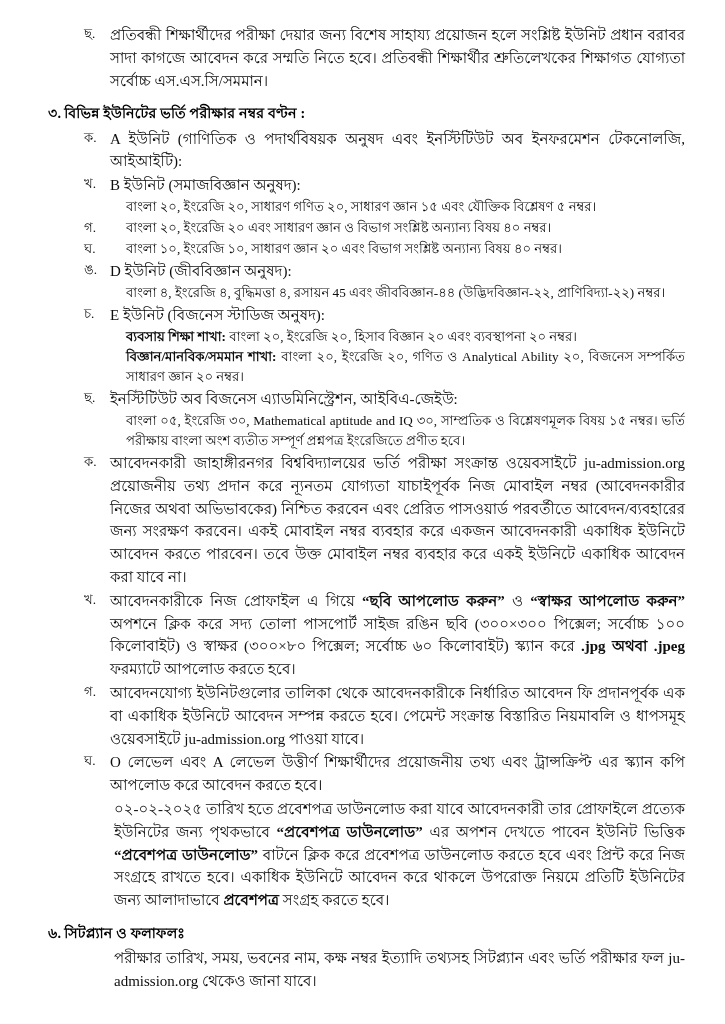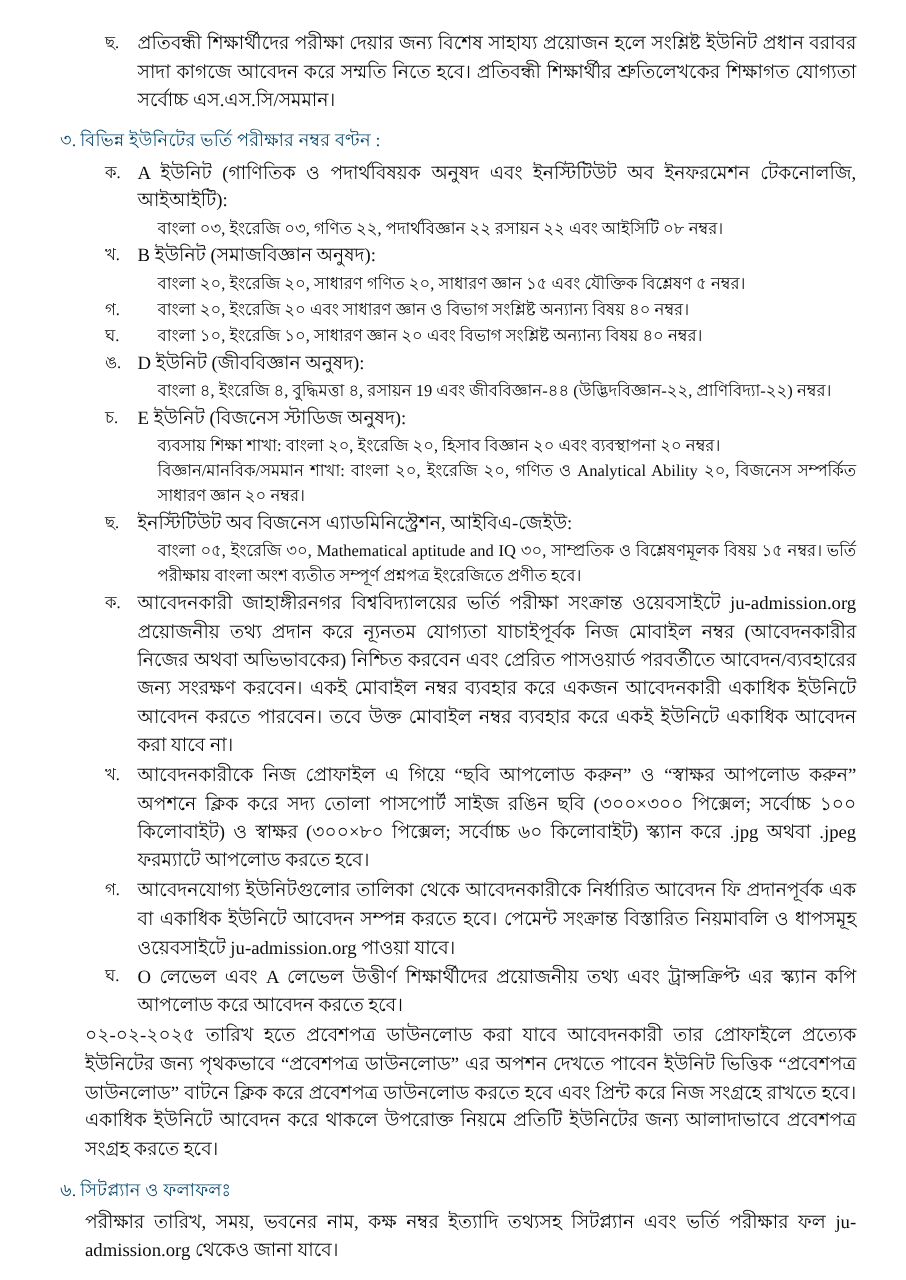--- a/index.html
+++ b/index.html
@@ -29,22 +29,22 @@
   .para {
     font-size: 15px;
     line-height: 1.52;
     text-align: justify;
     text-justify: inter-word;
     margin: 0;
   }
 
   
   .section-heading {
-    color: #0c4a6e;
-    font-weight: normal;
+    color: #000000;
+    font-weight: bold;
     font-size: 14.2px;
     line-height: 1.5;
     margin: 11px 0 3px 10px;
     letter-spacing: .2px;
   }
   .section-heading .num {
     margin-right: 3px;
   }
 
   
@@ -63,29 +63,29 @@
     white-space: nowrap;
   }
   .item > .body {
     flex: 1 1 auto;
     min-width: 0;
   }
 
   
   .lvl-1 { margin-left: 46px; }     
   .lvl-2 { margin-left: 46px; }
-  .sec-body { margin-left: 30px; }
+  .sec-body { margin-left: 76px; }
   .detail-line {
     font-size: 13.2px;
     line-height: 1.52;
     text-align: justify;
     margin-left: 16px;
   }
 
-  b, .b { font-weight: normal; }
+  b, .b { font-weight: bold; }
   .latin { font-family: "Liberation Serif", serif; }
   .mono-url { font-weight: normal; }
 
   
   .intro {
     margin-left: 46px;
   }
   .intro .body { text-align: justify; }
 </style>
 </head>
@@ -99,21 +99,20 @@
   </div>
 
   <div class="section-heading">
     <span class="num">৩.</span><span>বিভিন্ন ইউনিটের ভর্তি পরীক্ষার নম্বর বণ্টন :</span>
   </div>
 
   <div class="item lvl-1">
     <div class="marker">ক.</div>
     <div class="body">
       <div class="para">A ইউনিট (গাণিতিক ও পদার্থবিষয়ক অনুষদ এবং ইনস্টিটিউট অব ইনফরমেশন টেকনোলজি, আইআইটি):</div>
-      <div class="detail-line">বাংলা ০৩, ইংরেজি ০৩, গণিত ২২, পদার্থবিজ্ঞান ২২ রসায়ন ২২ এবং আইসিটি ০৮ নম্বর।</div>
     </div>
   </div>
 
   <div class="item lvl-1">
     <div class="marker">খ.</div>
     <div class="body">
       <div class="para">B ইউনিট (সমাজবিজ্ঞান অনুষদ):</div>
       <div class="detail-line">বাংলা ২০, ইংরেজি ২০, সাধারণ গণিত ২০, সাধারণ জ্ঞান ১৫ এবং যৌক্তিক বিশ্লেষণ ৫ নম্বর।</div>
     </div>
   </div>
@@ -129,21 +128,21 @@
     <div class="marker">ঘ.</div>
     <div class="body">
       <div class="detail-line">বাংলা ১০, ইংরেজি ১০, সাধারণ জ্ঞান ২০ এবং বিভাগ সংশ্লিষ্ট অন্যান্য বিষয় ৪০ নম্বর।</div>
     </div>
   </div>
 
   <div class="item lvl-1">
     <div class="marker">ঙ.</div>
     <div class="body">
       <div class="para">D ইউনিট (জীববিজ্ঞান অনুষদ):</div>
-      <div class="detail-line">বাংলা ৪, ইংরেজি ৪, বুদ্ধিমত্তা ৪, রসায়ন 19 এবং জীববিজ্ঞান-৪৪ (উদ্ভিদবিজ্ঞান-২২, প্রাণিবিদ্যা-২২) নম্বর।</div>
+      <div class="detail-line">বাংলা ৪, ইংরেজি ৪, বুদ্ধিমত্তা ৪, রসায়ন 45 এবং জীববিজ্ঞান-৪৪ (উদ্ভিদবিজ্ঞান-২২, প্রাণিবিদ্যা-২২) নম্বর।</div>
     </div>
   </div>
 
   <div class="item lvl-1">
     <div class="marker">চ.</div>
     <div class="body">
       <div class="para">E ইউনিট (বিজনেস স্টাডিজ অনুষদ):</div>
       <div class="detail-line"><b>ব্যবসায় শিক্ষা শাখা:</b><span> বাংলা ২০, ইংরেজি ২০, হিসাব বিজ্ঞান ২০ এবং ব্যবস্থাপনা ২০ নম্বর।</span></div>
       <div class="detail-line"><b>বিজ্ঞান/মানবিক/সমমান  শাখা:</b><span> বাংলা ২০, ইংরেজি ২০, গণিত ও Analytical Ability ২০, বিজনেস সম্পর্কিত সাধারণ জ্ঞান ২০ নম্বর।</span></div>
     </div>

